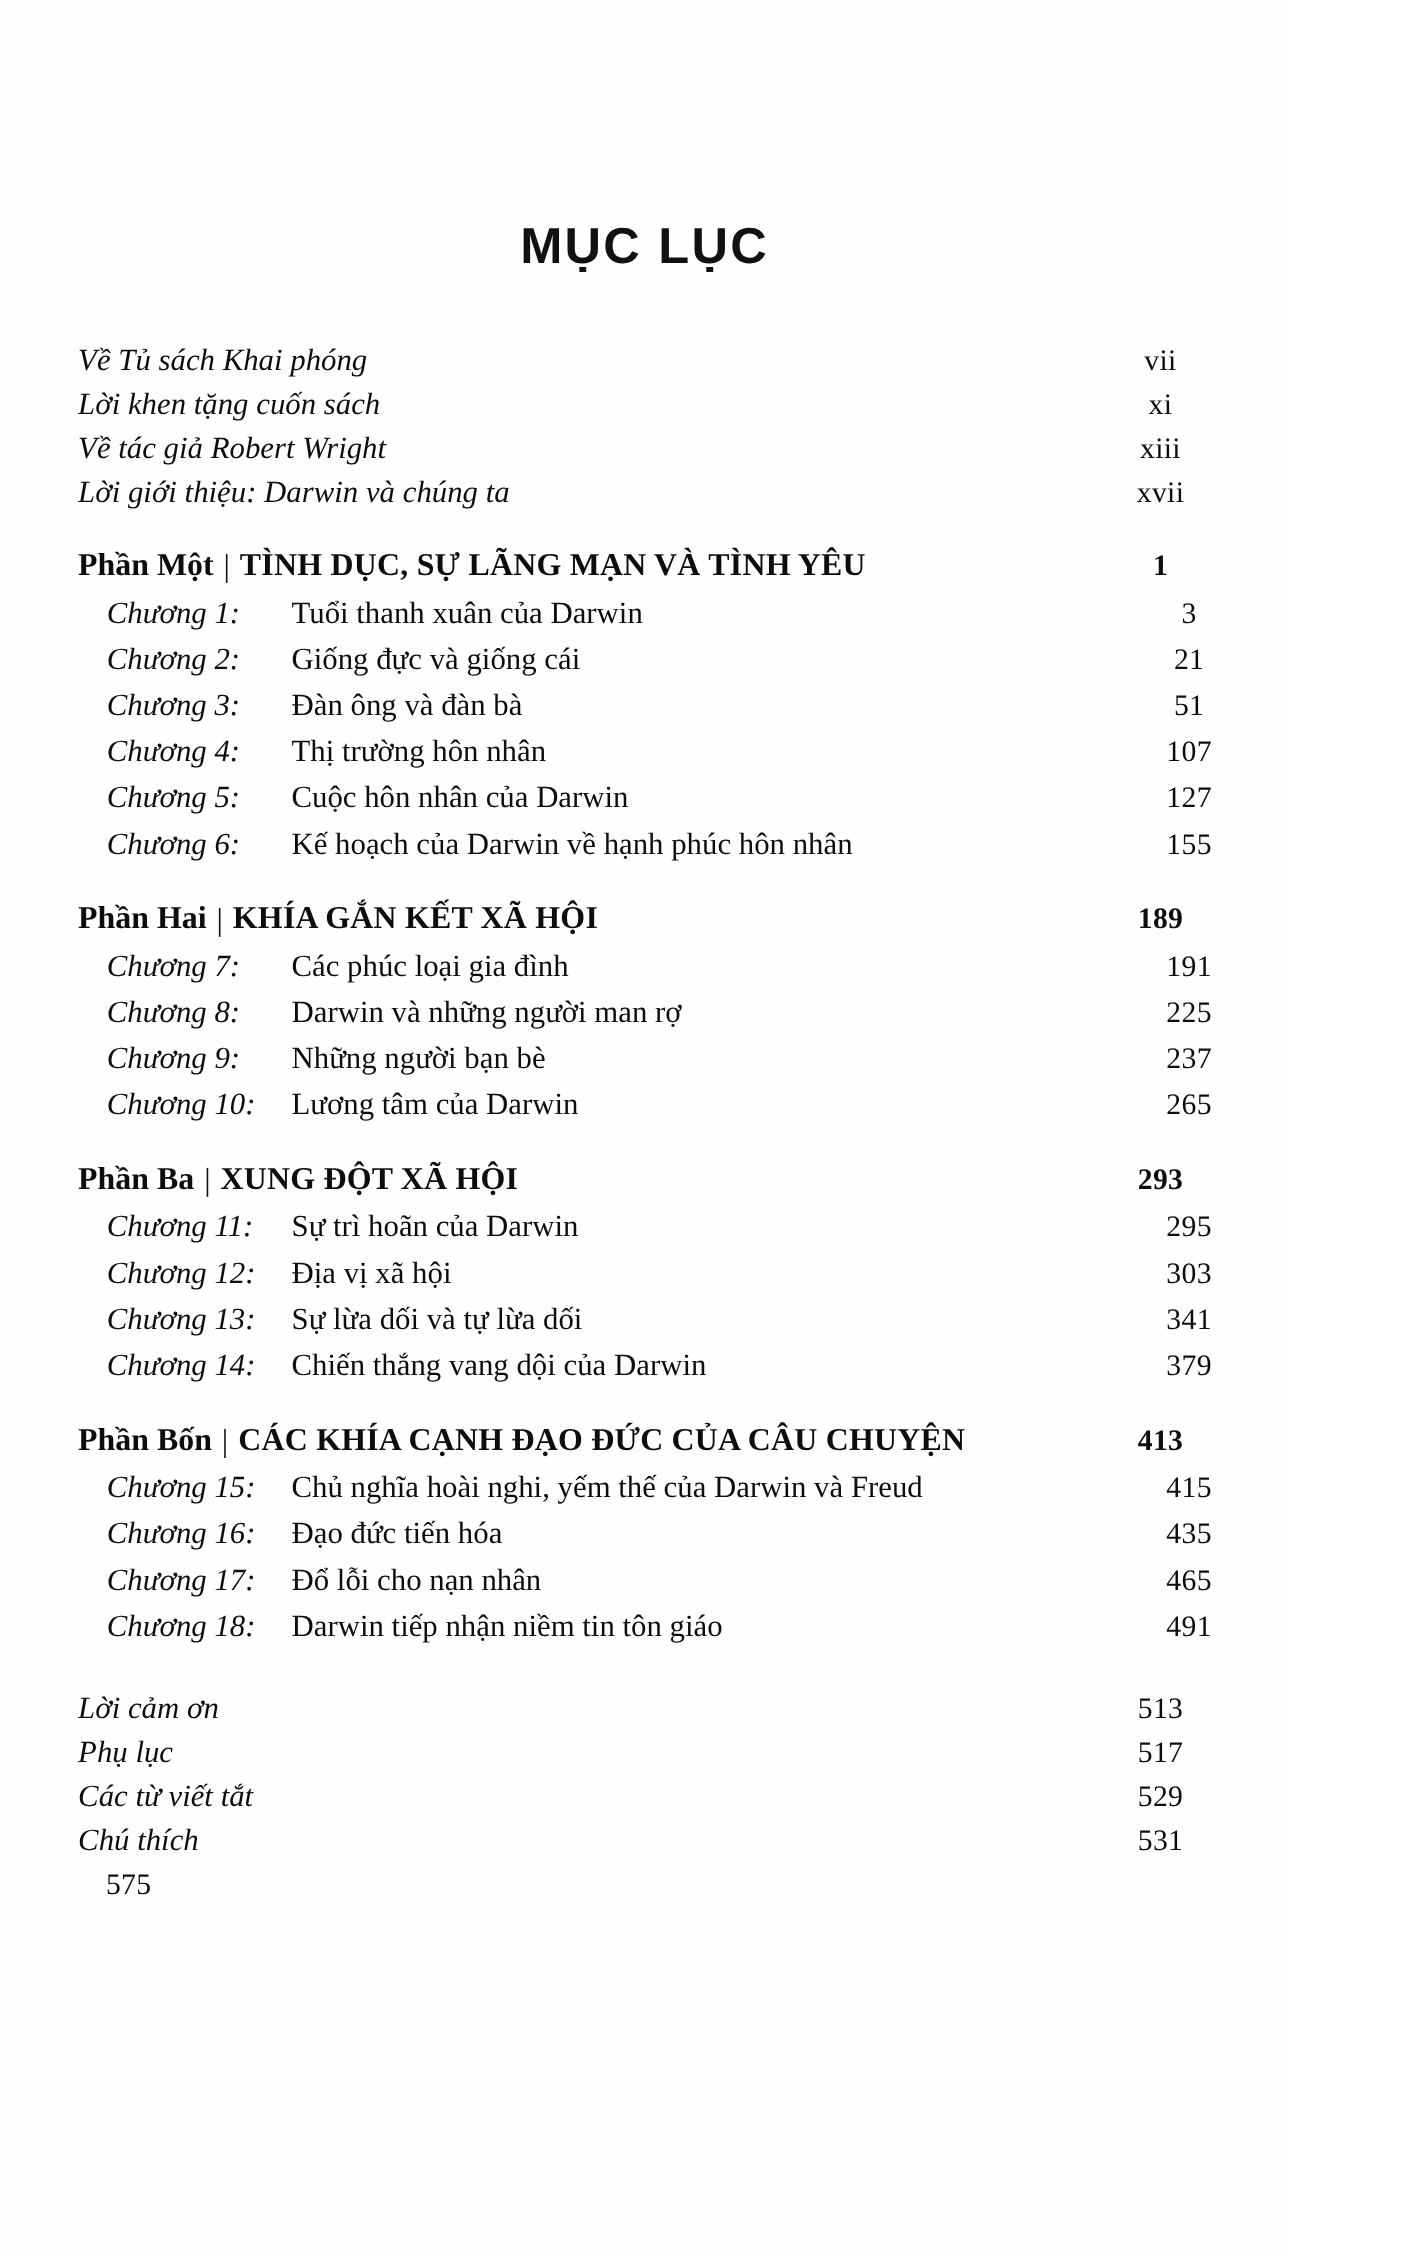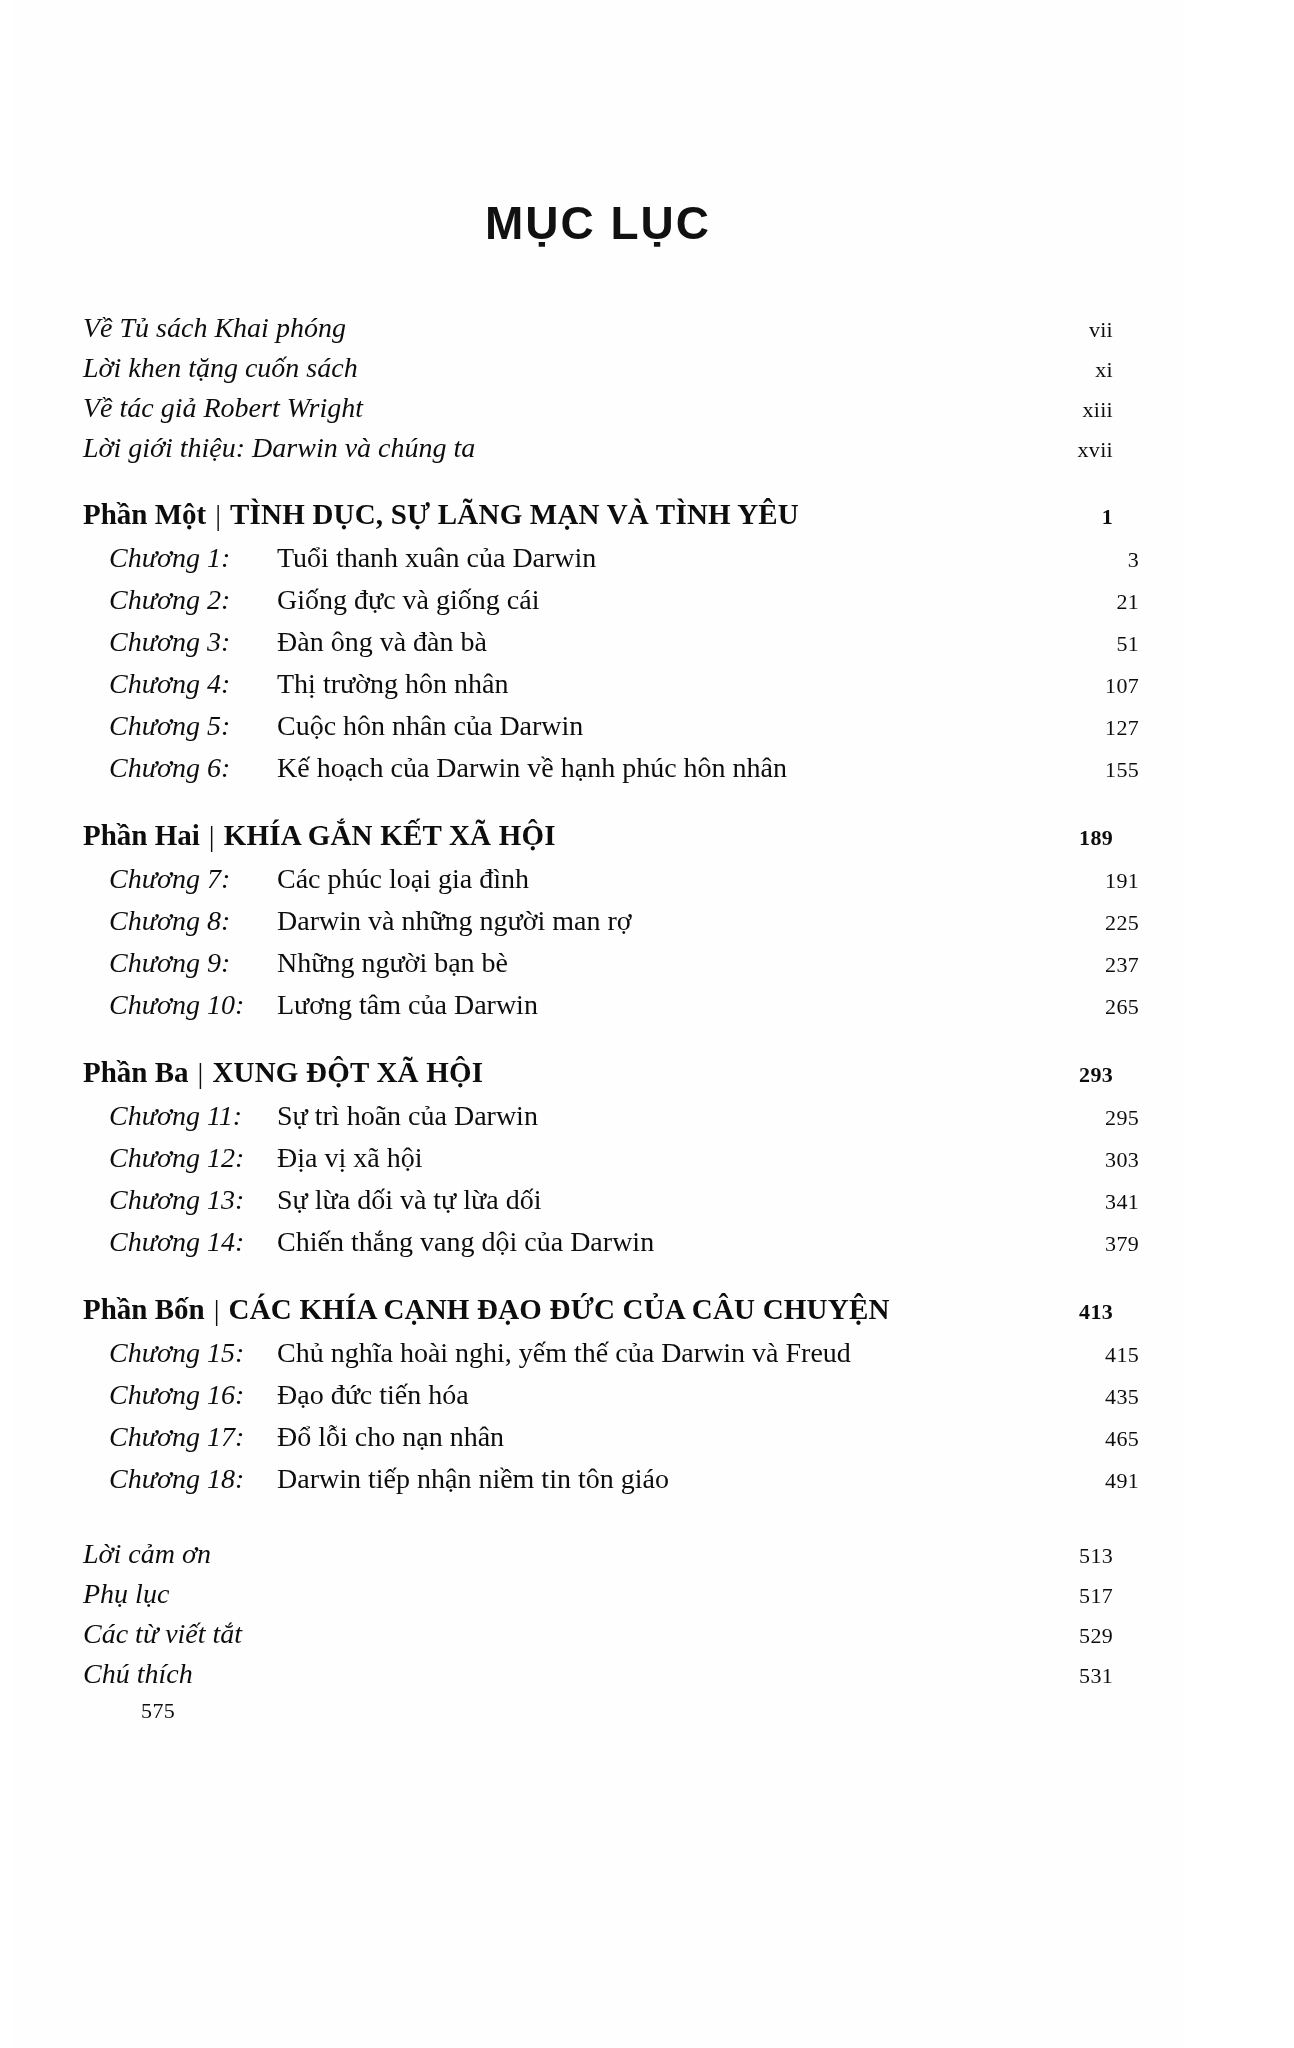--- a/index.html
+++ b/index.html
@@ -12,21 +12,21 @@
     width: 1294px;
     height: 2048px;
     position: relative;
     font-family: "Liberation Serif", "DejaVu Serif", serif;
     color: #0d0d0d;
     overflow: hidden;
   }
 
   .page {
     position: absolute;
-    left: 12px; top: 0;
+    left: 0; top: 0;
     width: 1172px;
     height: 2048px;
     background: #fefefe;
   }
 
   .toc-title {
     text-align: center;
     font-family: "Liberation Sans", "DejaVu Sans", sans-serif;
     font-weight: 700;
     font-size: 46px;
@@ -50,23 +50,23 @@
     width: 100%;
   }
   .row .label-area {
     display: flex;
     align-items: flex-end;
     flex: 1 1 auto;
     min-width: 0;
   }
   .row .pageno {
     flex: 0 0 auto;
-    text-align: right;
+    text-align: center;
     width: 92px;
-    font-size: 22px;
+    font-size: 27px;
     letter-spacing: 0.3px;
   }
 
   
   .matter-row {
     font-style: italic;
     font-size: 28px;
     line-height: 1.0;
     padding: 6px 0 6px 0;
   }

